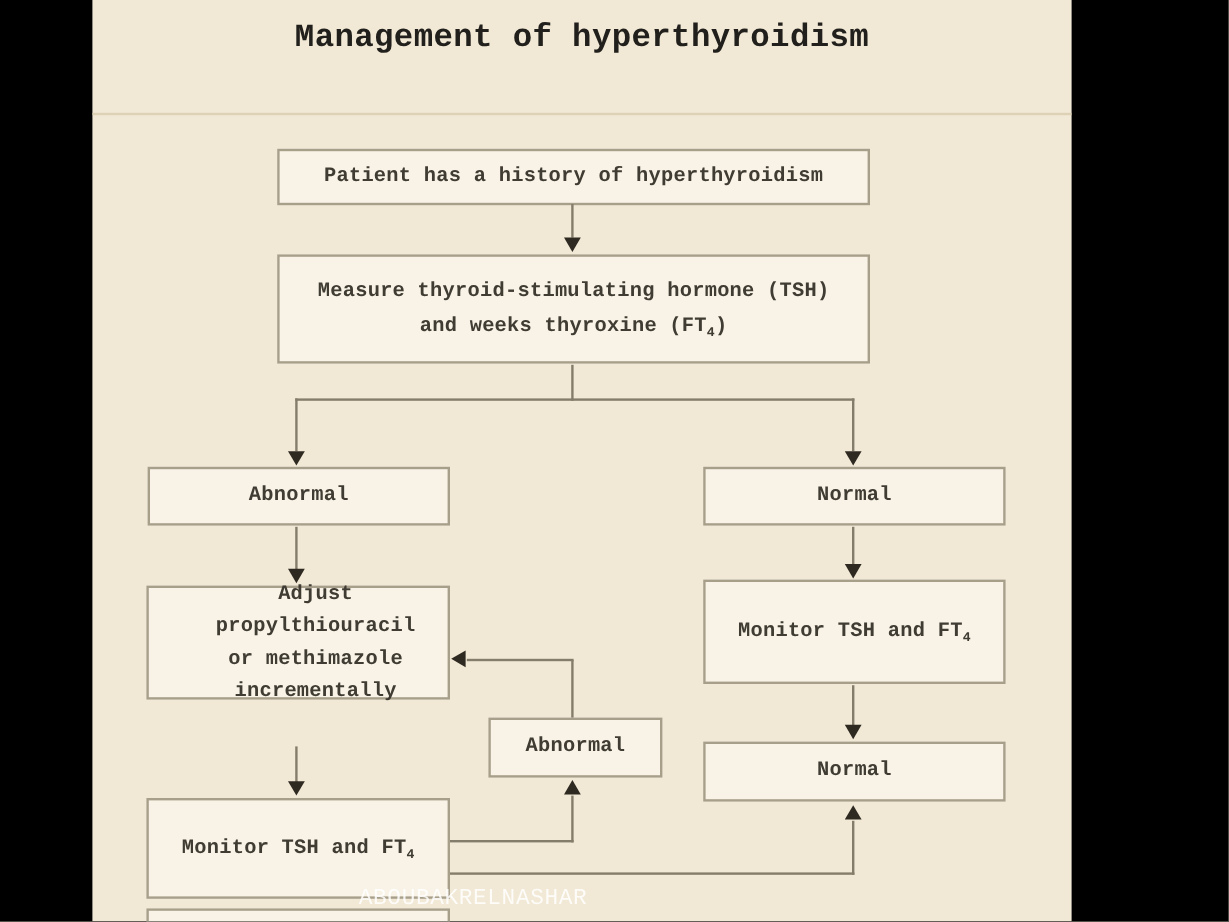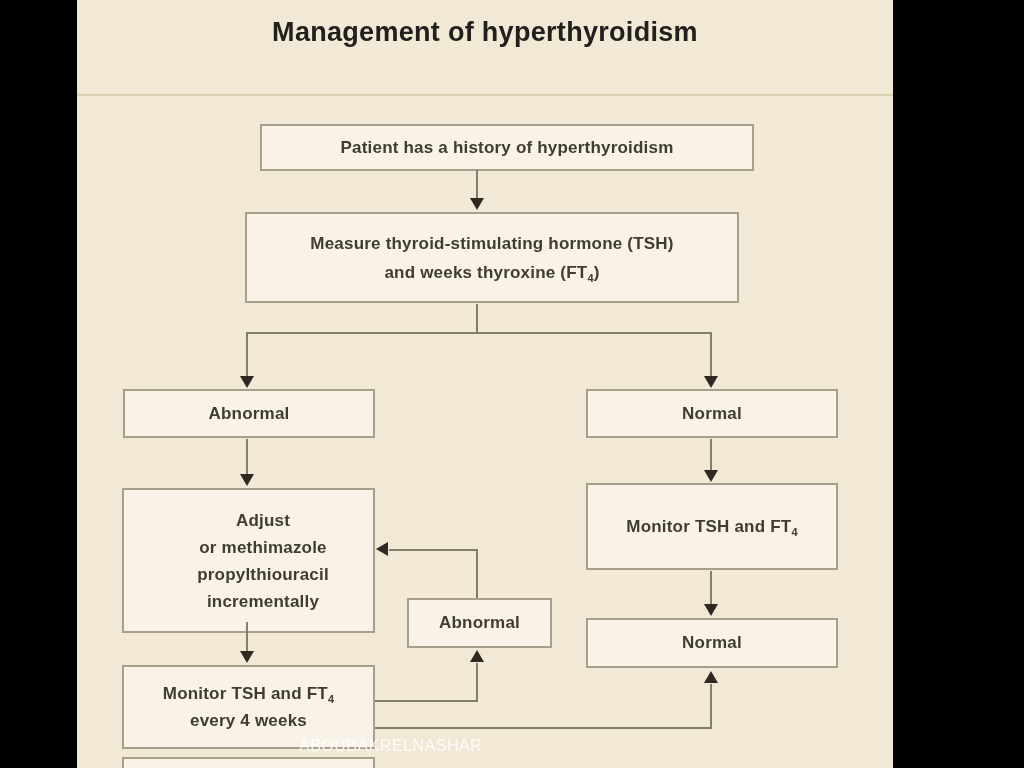--- a/index.html
+++ b/index.html
@@ -1,19 +1,19 @@
 <!DOCTYPE html>
 <html><head>
 <meta charset="utf-8">
 <style>
   html,body{margin:0;padding:0;background:#000;}
   .stage{
     position:relative;width:1024px;height:768px;overflow:hidden;
     background:#f1e8d5;
-    font-family:Liberation Sans, sans-serif;
+    font-family:Liberation Mono, monospace;
   }
   .bar{position:absolute;top:0;height:768px;background:#000;}
   .bar.left{left:0;width:77px;}
   .bar.right{left:893px;width:131px;}
 
   .title{
     position:absolute;left:77px;top:14px;width:816px;
     text-align:center;font-weight:bold;font-size:27px;line-height:36px;
     color:#21201c;letter-spacing:.3px;
   }
@@ -21,25 +21,25 @@
 
   .fbox{
     position:absolute;box-sizing:border-box;
     background:#f8f3e6;border:2px solid #a89f8b;
     display:flex;flex-direction:column;align-items:center;justify-content:center;
     font-weight:bold;font-size:17px;line-height:26px;color:#403c33;
     text-align:center;letter-spacing:.2px;
   }
   .fbox sub{font-size:11px;line-height:0;}
 
-  .b-history{left:231px;top:124px;width:494px;height:47px;margin-left:29px;}
-  .b-measure{left:245px;top:212px;width:494px;height:91px;line-height:29px;}
+  .b-history{left:231px;top:124px;width:494px;height:47px;}
+  .b-measure{left:231px;top:212px;width:494px;height:91px;line-height:29px;}
   .b-abnormal1{left:123px;top:389px;width:252px;height:49px;}
   .b-normal1{left:586px;top:389px;width:252px;height:49px;}
-  .b-adjust{left:122px;top:488px;width:253px;height:145px;line-height:27px;padding-left:29px;}
+  .b-adjust{left:122px;top:488px;width:253px;height:95px;line-height:27px;padding-left:29px;}
   .b-monitor-weeks{left:122px;top:665px;width:253px;height:84px;line-height:27px;}
   .b-abnormal2{left:407px;top:598px;width:145px;height:50px;}
   .b-monitor-trimester{left:586px;top:483px;width:252px;height:87px;line-height:28px;}
   .b-normal2{left:586px;top:618px;width:252px;height:50px;}
   .b-partial{left:122px;top:757px;width:253px;height:30px;}
 
   .line{position:absolute;background:#857d6b;}
   .v{width:2px;} .h{height:2px;}
   .arr{position:absolute;width:0;height:0;}
   .arr.down{border-left:7px solid transparent;border-right:7px solid transparent;border-top:12px solid #2e2a22;}
@@ -67,21 +67,21 @@
   .a8{left:470px;top:650px;}
   .f2v{left:476px;top:550px;height:48px;}
   .f2h{left:389px;top:549px;width:89px;}
   .a9{left:376px;top:542px;}
   .f3h{left:375px;top:727px;width:337px;}
   .f3v{left:710px;top:684px;height:45px;}
   .a10{left:704px;top:671px;}
 
   .watermark{
     position:absolute;left:299px;top:737px;
-    font-size:16px;font-weight:normal;letter-spacing:.5px;
+    font-size:19px;font-weight:normal;letter-spacing:.5px;
     color:rgba(255,255,255,.85);
   }
 </style>
 </head>
 <body>
 
 <div class="stage">
   <div class="bar left"></div>
   <div class="bar right"></div>
 
@@ -102,28 +102,27 @@
   <div class="fbox b-abnormal1">
     <span>Abnormal</span>
   </div>
 
   <div class="fbox b-normal1">
     <span>Normal</span>
   </div>
 
   <div class="fbox b-adjust">
     <div>Adjust</div>
+    <div>propylthiouracil</div>
     <div>or methimazole</div>
-    <div>propylthiouracil</div>
     <div>incrementally</div>
   </div>
 
   <div class="fbox b-monitor-weeks">
     <div><span>Monitor TSH and FT</span><sub>4</sub></div>
-    <div>every 4 weeks</div>
   </div>
 
   <div class="fbox b-abnormal2">
     <span>Abnormal</span>
   </div>
 
   <div class="fbox b-monitor-trimester">
     <div><span>Monitor TSH and FT</span><sub>4</sub></div>
   </div>
 

